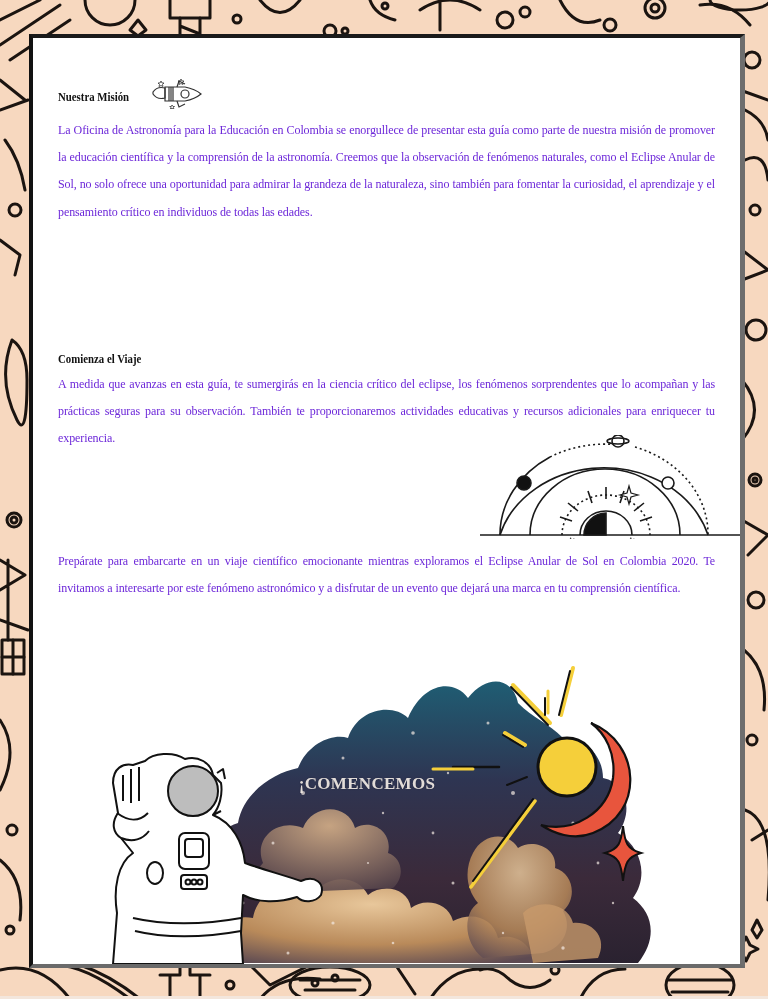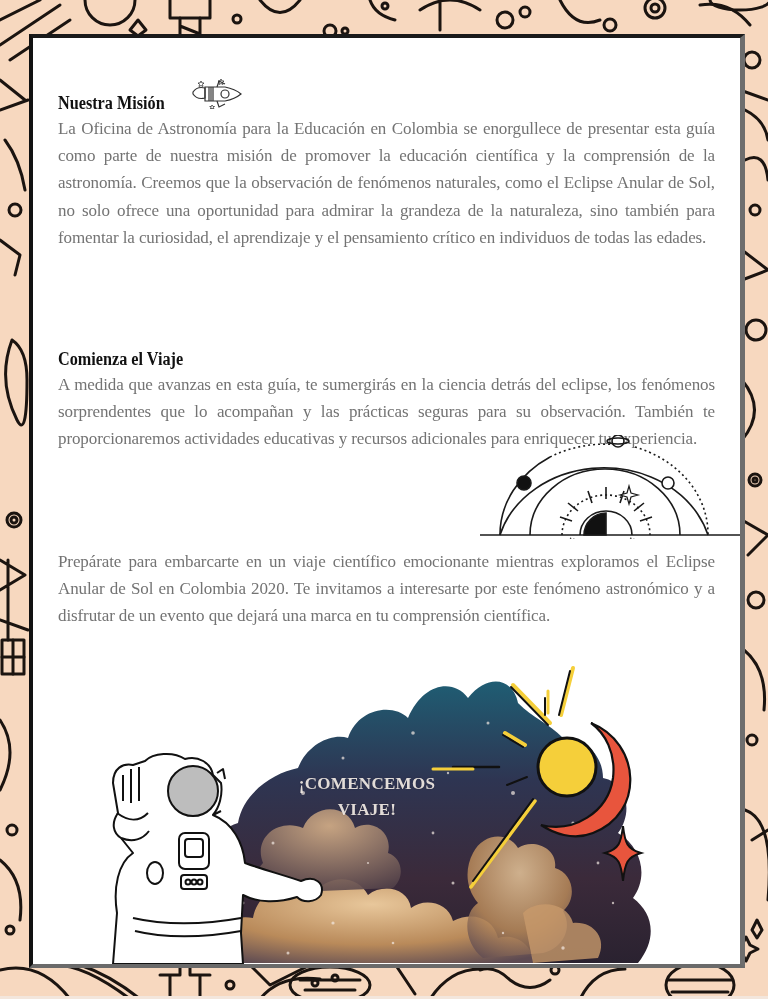--- a/index.html
+++ b/index.html
@@ -18,27 +18,27 @@
     background: #ffffff;
     border-left: 4px solid #111;
     border-top: 4px solid #1a1a1a;
     border-right: 5px solid #6e6e6e;
     border-bottom: 4px solid #6a6a6a;
     overflow: hidden;
   }
   .content { position: absolute; left: 25px; top: 39px; width: 657px; }
 
   .heading {
-    font-weight: bold; font-size: 18px; color: #111; line-height: 22px;
-    display: flex; align-items: flex-end; gap: 10px;
+    font-weight: bold; font-size: 12px; color: #111; line-height: 22px;
+    display: flex; align-items: center; gap: 10px;
     transform-origin: left; 
   }
   .heading-text { display: inline-block; transform: scaleX(0.9); transform-origin: left; }
   .para {
-    font-size: 17px; line-height: 27.2px; color: #737373;
+    font-size: 12px; line-height: 27.2px; color: #6d28d9;
     text-align: justify; text-align-last: left;
     margin: 1px 0 0 0;
     letter-spacing: -0.1px;
   }
   .sec1 { position: absolute; top: 0; left: 0; width: 657px; }
   .sec2 { position: absolute; top: 249px; left: 0; width: 657px; margin-top: 22px; }
   .sec3 { position: absolute; top: 470px; left: 0; width: 657px; }
 
   .orbit-diagram { position: absolute; left: 447px; top: 397px; width: 260px; height: 104px; }
 
@@ -148,21 +148,21 @@
           </svg>
         </span>
       </div>
       <p class="para">La Oficina de Astronomía para la Educación en Colombia se enorgullece de presentar esta guía como parte de nuestra misión de promover la educación científica y la comprensión de la astronomía. Creemos que la observación de fenómenos naturales, como el Eclipse Anular de Sol, no solo ofrece una oportunidad para admirar la grandeza de la naturaleza, sino también para fomentar la curiosidad, el aprendizaje y el pensamiento crítico en individuos de todas las edades.</p>
     </section>
 
     <section class="sec2">
       <div class="heading">
         <span class="heading-text">Comienza el Viaje</span>
       </div>
-      <p class="para">A medida que avanzas en esta guía, te sumergirás en la ciencia detrás del eclipse, los fenómenos sorprendentes que lo acompañan y las prácticas seguras para su observación. También te proporcionaremos actividades educativas y recursos adicionales para enriquecer tu experiencia.</p>
+      <p class="para">A medida que avanzas en esta guía, te sumergirás en la ciencia crítico del eclipse, los fenómenos sorprendentes que lo acompañan y las prácticas seguras para su observación. También te proporcionaremos actividades educativas y recursos adicionales para enriquecer tu experiencia.</p>
     </section>
 
     <section class="sec3">
       <p class="para">Prepárate para embarcarte en un viaje científico emocionante mientras exploramos el Eclipse Anular de Sol en Colombia 2020. Te invitamos a interesarte por este fenómeno astronómico y a disfrutar de un evento que dejará una marca en tu comprensión científica.</p>
     </section>
   </div>
 
   <svg class="orbit-diagram" viewBox="0 0 260 104" fill="none" stroke="#1a1a1a" stroke-width="1.6">
     <line x1="0" y1="100" x2="260" y2="100"></line>
     <path d="M20 100 A108 92 0 0 1 228 100" stroke-dasharray="60 0"></path>
@@ -266,15 +266,14 @@
         <circle cx="101" cy="219" r="2.5"></circle>
         <circle cx="107" cy="219" r="2.5"></circle>
       <ellipse cx="62" cy="210" rx="8" ry="11"></ellipse>
       <path d="M40 255 C70 262 110 262 148 255 M42 268 C70 275 110 275 148 268"></path>
       <path d="M120 152 L128 148 M124 110 l6 -4 l2 10"></path>
     </g>
   </svg>
 
   <div class="cta-text">
     <span class="cta-line">¡COMENCEMOS</span>
-    <span class="cta-line">VIAJE!</span>
   </div>
 </div>
 
 </body></html>

